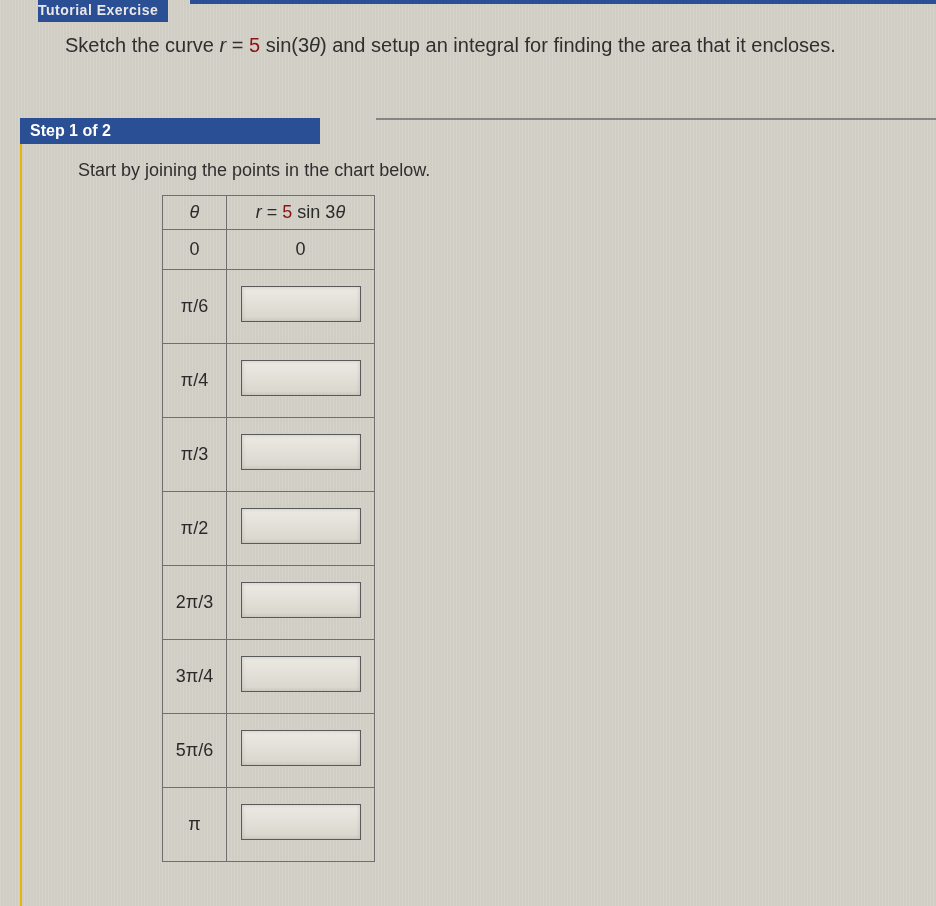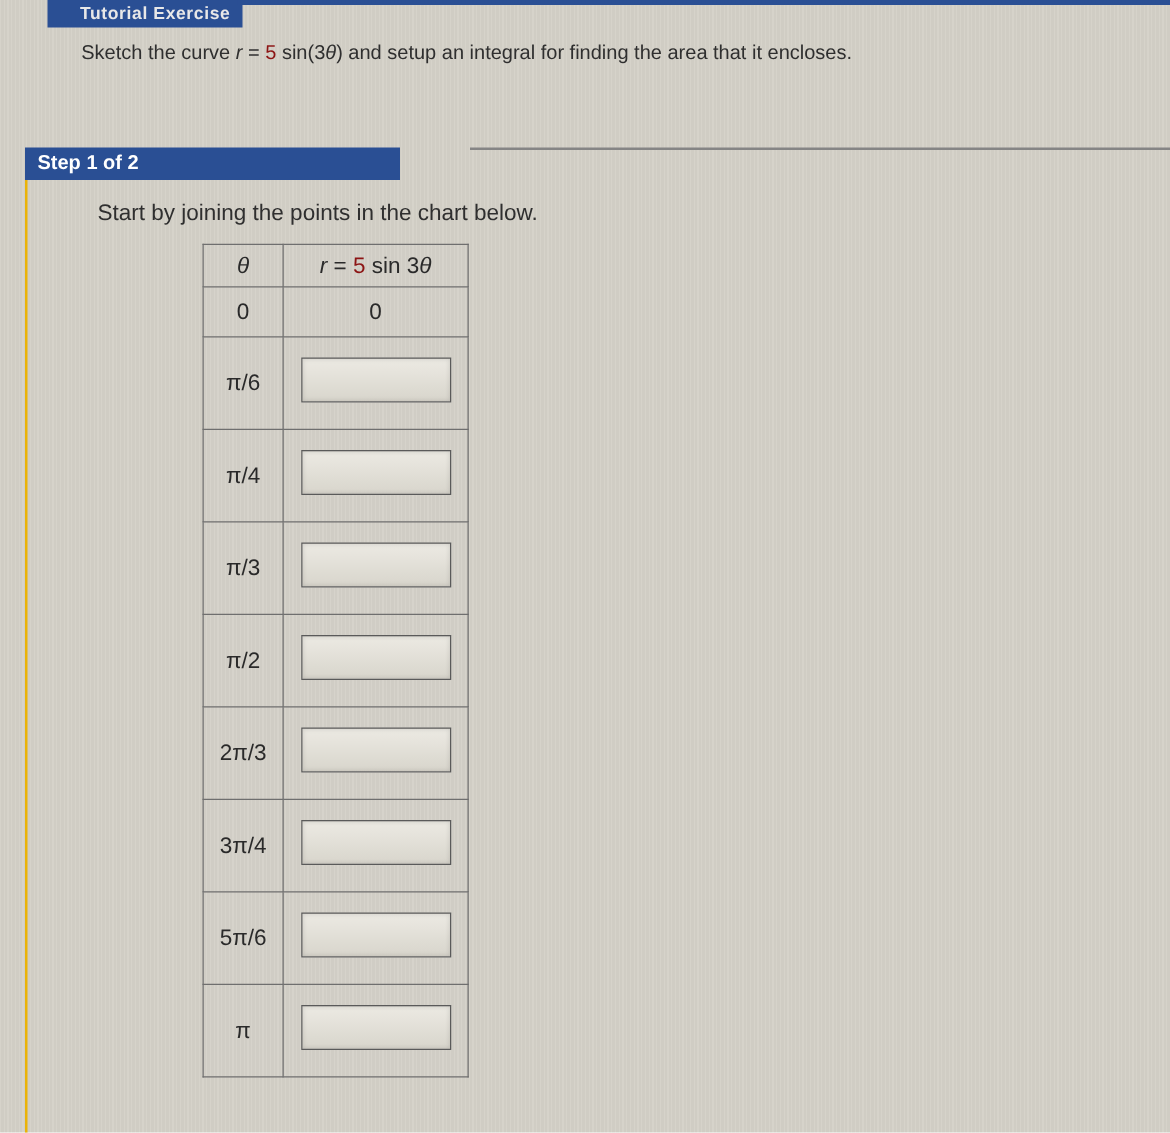--- a/index.html
+++ b/index.html
@@ -16,32 +16,32 @@
     position: relative;
     padding-top: 0;
   }
   .ex-tab {
     position: absolute;
     top: 0; left: 38px;
     background: #2a4f94;
     color: #e8e8e8;
     font-weight: bold;
     font-size: 14px;
-    padding: 2px 10px 4px 26px;
+    padding: 2px 10px 4px 0;
     letter-spacing: .5px;
   }
   .ex-bar-right {
     position: absolute;
     top: 0; left: 190px; right: 0; height: 4px;
     background: #2a4f94;
   }
   .prompt {
     position: absolute;
     top: 34px; left: 65px; right: 12px;
-    font-size: 16px;
+    font-size: 20px;
     color: #2f2f2f;
   }
   .prompt .rnum { color: #8c1414; }
   .step-tab {
     position: absolute;
     top: 118px; left: 20px;
     width: 300px;
     background: #2a4f94;
     color: #fff;
     font-weight: bold;

